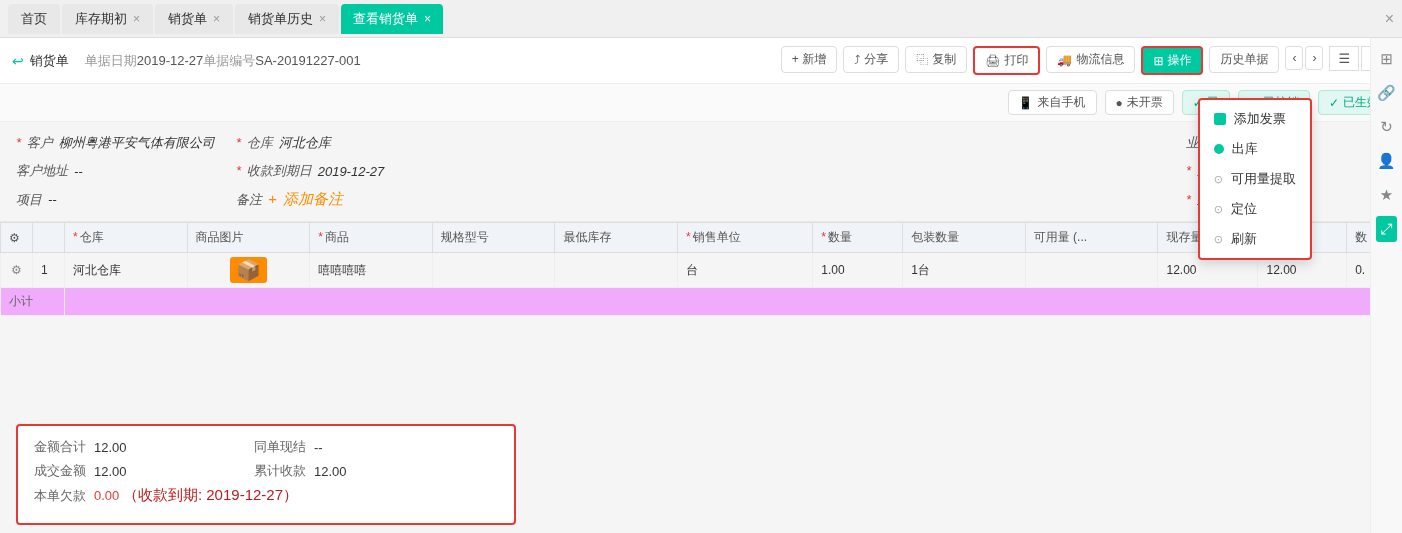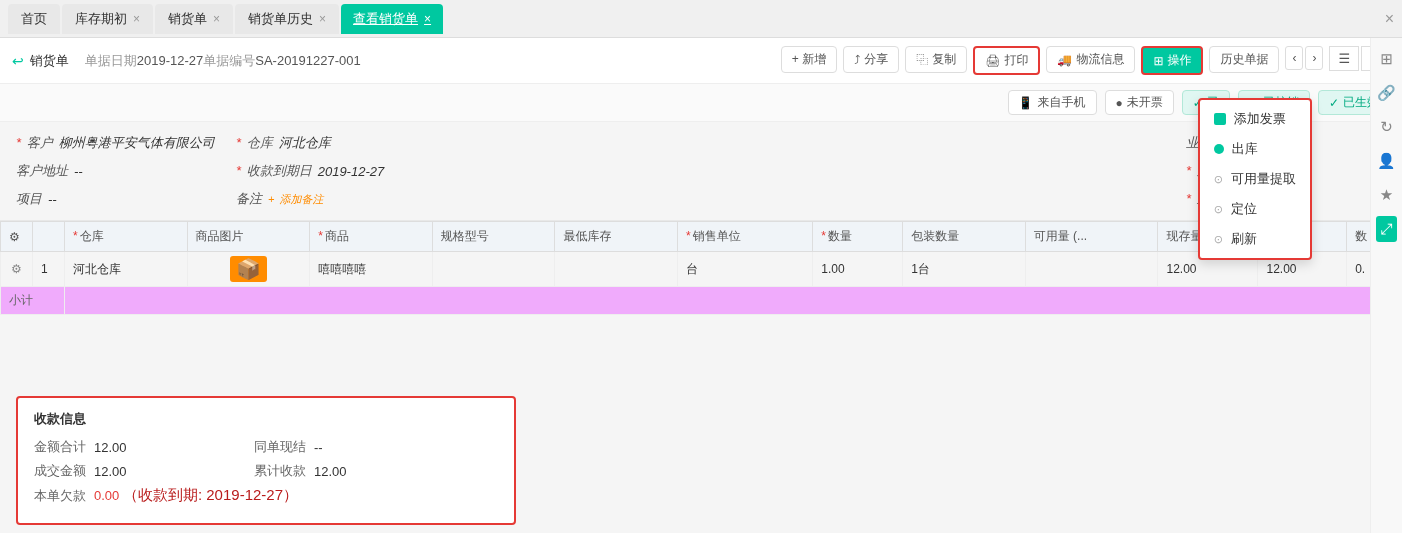--- a/index.html
+++ b/index.html
@@ -11,21 +11,21 @@
       height: 38px; padding: 0 8px; gap: 2px;
     }
     .tab {
       display: flex; align-items: center; padding: 0 12px; height: 30px; border-radius: 4px 4px 0 0;
       cursor: pointer; font-size: 13px; gap: 6px; border: 1px solid transparent; justify-content: center;
     }
     .tab.active { background: #fff; border: 1px solid #ddd; border-bottom: 1px solid #fff; }
     .tab:not(.active) { background: #e8e8e8; }
     .tab-close { font-size: 12px; color: #999; cursor: pointer; }
     .tab-home { color: #333; font-weight: normal; }
-    .tab-highlight { background: #00c8a0 !important; color: #fff !important; border: none !important; text-decoration: underline; }
+    .tab-highlight { background: #00c8a0 !important; color: #fff !important; border: none !important; }
     .tab-highlight .tab-close { color: #fff; }
     .tab-bar-right { margin-left: auto; font-size: 16px; color: #999; cursor: pointer; }
 
     
     .doc-header {
       display: flex; align-items: center; padding: 8px 12px; border-bottom: 1px solid #eee;
       background: #fff; gap: 16px; flex-shrink: 0;
     }
     .doc-title { display: flex; align-items: center; gap: 6px; font-size: 13px; color: #333; }
     .doc-title-icon { color: #00c8a0; font-size: 14px; }
@@ -55,21 +55,21 @@
     .sec-btn.teal { background: #e0f7f2; color: #00aa80; border-color: #b2e8d8; }
     .check-icon { color: #00aa80; }
 
     
     .form-area { padding: 12px 16px; display: flex; flex-direction: column; gap: 10px; flex-shrink: 0; }
     .form-row { display: flex; align-items: center; gap: 20px; font-style: italic; }
     .form-field { display: flex; align-items: center; gap: 6px; min-width: 200px; }
     .field-label { color: #555; font-size: 13px; white-space: nowrap; }
     .required { color: #e53935; margin-right: 2px; }
     .field-value { color: #333; font-size: 13px; }
-    .add-note { color: #ff8c00; cursor: pointer; font-size: 11px; }
+    .add-note { color: #ff8c00; cursor: pointer; font-size: 15px; }
     .add-note-icon { margin-right: 2px; }
 
     
     .table-container { flex: 1; overflow: auto; border-top: 1px solid #e8e8e8; }
     table { width: 100%; border-collapse: collapse; font-size: 12px; }
     thead tr { background: #f0f4f8; }
     th {
       padding: 6px 8px; text-align: left; border: 1px solid #ddd; font-weight: normal;
       color: #555; white-space: nowrap; font-size: 12px;
     }
@@ -318,21 +318,20 @@
         </tr>
         <tr class="subtotal-row">
           <td colspan="2"><span>小计</span></td>
           <td colspan="12"></td>
         </tr>
       </tbody>
     </table>
   </div>
 
   <div class="payment-box">
-    <div class="payment-title">收款信息</div>
     <div class="payment-row">
       <div class="payment-item">
         <span class="payment-label">金额合计</span>
         <span class="payment-value">12.00</span>
       </div>
       <div class="payment-item">
         <span class="payment-label">同单现结</span>
         <span class="payment-value">--</span>
       </div>
     </div>

